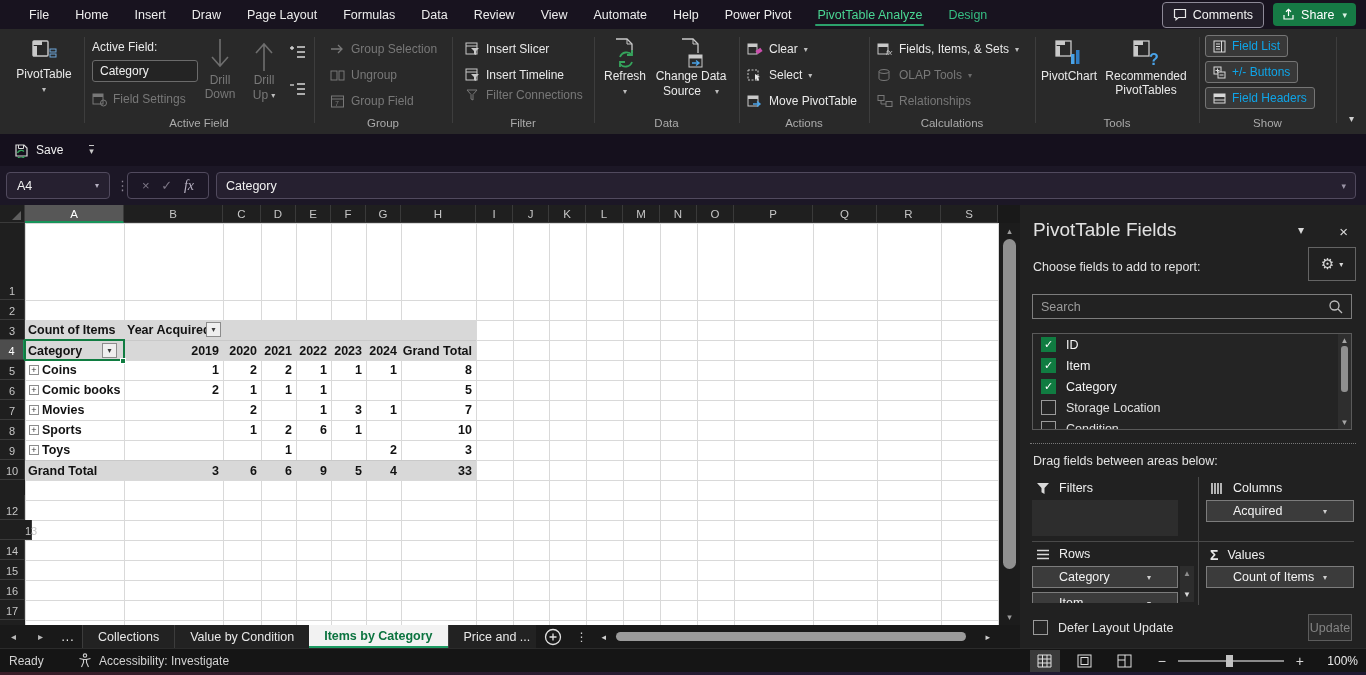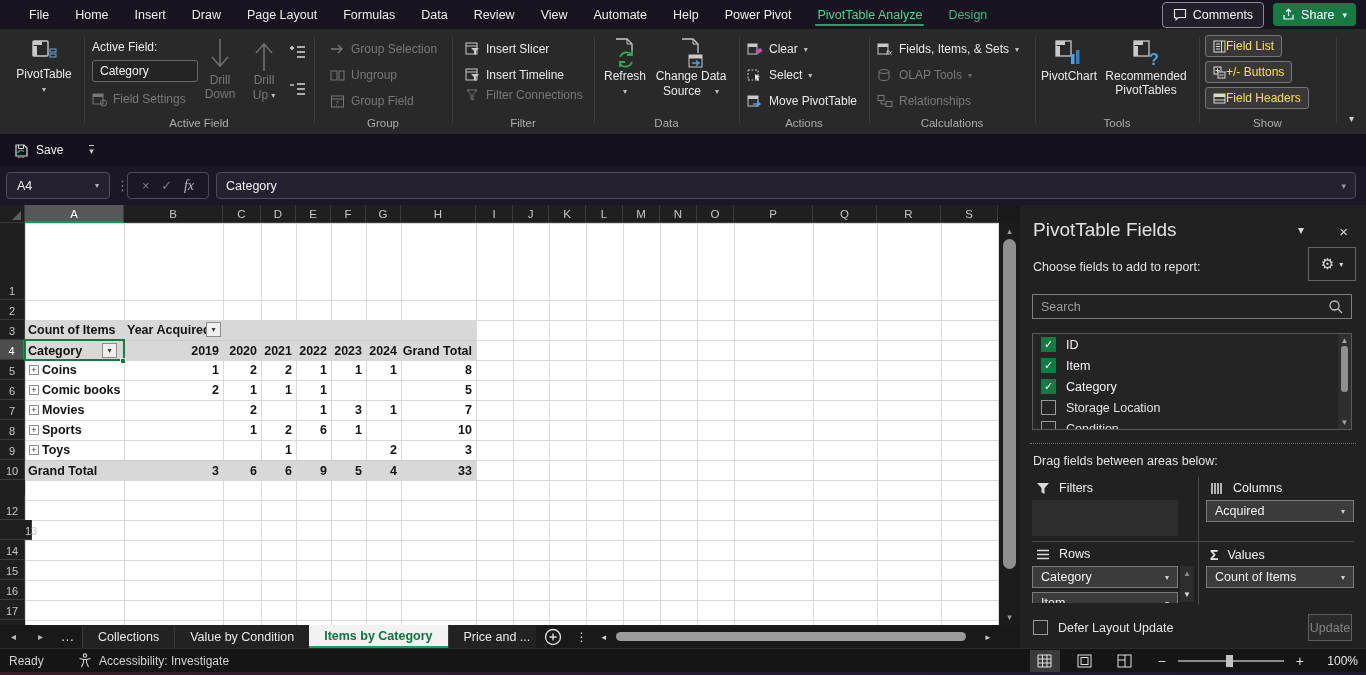--- a/index.html
+++ b/index.html
@@ -24,21 +24,21 @@
 .gdiv{position:absolute;top:8px;height:86px;width:1px;background:#3d3d3d}
 .rbig{position:absolute;display:flex;flex-direction:column;align-items:center;color:#e9e9e9;font-size:12px;text-align:center;line-height:14px}
 .rbig .chev{font-size:8px;color:#bdbdbd;margin-top:2px}
 .rbig.dis{color:#787878}
 .rsmall{position:absolute;display:flex;align-items:center;gap:6px;height:22px;font-size:12px;color:#e9e9e9;white-space:nowrap}
 .rsmall.dis{color:#787878}
 .rsmall .chev{font-size:8px;color:#bdbdbd}
 .rsmall.dis .chev{color:#6b6b6b}
 .af-label{position:absolute;font-size:12px;color:#e9e9e9}
 .af-input{position:absolute;border:1px solid #6b6b6b;border-radius:3px;background:#242424;color:#f0f0f0;font-size:12px;display:flex;align-items:center;padding:0 7px}
-.showbtn{position:absolute;display:flex;align-items:center;height:22px;padding:0 7px;border:1px solid #757575;border-radius:3px;background:#383838;color:#fde047;font-size:12px;white-space:nowrap}
+.showbtn{position:absolute;display:flex;align-items:center;gap:6px;height:22px;padding:0 7px;border:1px solid #757575;border-radius:3px;background:#383838;color:#0ea5e9;font-size:12px;white-space:nowrap}
 #ribbon-collapse{position:absolute;right:12px;bottom:10px;color:#cfcfcf;font-size:10px}
 
 #qat{position:absolute;left:0;top:134px;width:1366px;height:32px;background:#15101d;display:flex;align-items:center;gap:14px;padding-left:14px}
 #qat .save{display:flex;align-items:center;gap:6px;color:#f0f0f0;font-size:12px}
 #qat .qchev{color:#c9c9c9;font-size:9px;border-top:1px solid #c9c9c9;line-height:10px;margin-left:12px}
 #fbar{position:absolute;left:0;top:166px;width:1366px;height:39px;background:#1c1726;display:flex;align-items:center}
 .namebox{position:absolute;left:6px;top:6px;width:104px;height:27px;background:#262030;border:1px solid #514a5e;border-radius:4px;color:#f0f0f0;font-size:12.5px;display:flex;align-items:center;padding:0 10px;justify-content:space-between}
 .fdots{position:absolute;left:116px;top:12px;color:#8d8796;font-size:13px}
 .fxbox{position:absolute;left:127px;top:6px;width:82px;height:27px;border:1px solid #514a5e;border-radius:4px;display:flex;align-items:center;justify-content:space-around;padding:0 8px}
 .fxbox .dim{color:#7d7786;font-size:13px}
@@ -89,21 +89,21 @@
 .fcb.on{background:#107C41;border-color:#107C41}
 .flabel{font-size:12.5px;color:#e0e0e0}
 .flabel.on{font-weight:400;color:#f5f5f5}
 #fl-scroll{position:absolute;right:0;top:0;width:13px;height:95px;background:#2e2e2e}
 #fl-scroll .arr{position:absolute;left:0;width:13px;text-align:center;color:#a5a5a5;font-size:8px}
 #fl-scroll .thumb{position:absolute;left:3px;top:12px;width:7px;height:46px;background:#8f8f8f;border-radius:3px}
 #dotted{position:absolute;left:10px;top:238px;width:326px;border-top:1px dotted #787878}
 #drag-hint{position:absolute;left:13px;top:249px;font-size:12.5px;color:#e2e2e2}
 .area-hdr{position:absolute;display:flex;align-items:center;gap:9px;font-size:12.5px;color:#f0f0f0}
 .area-box{position:absolute;background:#2d2d2d}
-.pill{height:22px;background:#3b3b3b;border:1px solid #7c7c7c;display:flex;align-items:center;padding:0 8px;font-size:12.5px;color:#f2f2f2;margin-bottom:4px}
+.pill{height:22px;background:#3b3b3b;border:1px solid #7c7c7c;display:flex;align-items:center;padding:0 26px;font-size:12.5px;color:#f2f2f2;margin-bottom:4px}
 .pill .pill-chev{margin-left:auto;font-size:8px;color:#cfcfcf}
 #area-vdiv{position:absolute;left:178px;top:272px;width:1px;height:128px;background:#4a4a4a}
 #area-hdiv{position:absolute;left:12px;top:336px;width:322px;height:1px;background:#4a4a4a}
 .sigma{font-size:14px;color:#e8e8e8;font-weight:700}
 #rows-spin{position:absolute;left:160px;top:361px;width:14px;height:36px;background:#2d2d2d;display:flex;flex-direction:column;align-items:center;justify-content:space-between;padding:3px 0}
 #rows-spin .up{color:#8d8d8d;font-size:8px}
 #rows-spin .dn{color:#dcdcdc;font-size:8px}
 #defer-row{position:absolute;left:13px;top:415px;display:flex;align-items:center;gap:10px;font-size:12.5px;color:#e6e6e6}
 #defer-cb{width:15px;height:15px;border:1px solid #9a9a9a;background:#242424}
 #update-btn{position:absolute;right:14px;top:409px;width:44px;height:27px;border:1px solid #5c5c5c;background:#2b2b2b;color:#848484;font-size:12.5px;display:flex;align-items:center;justify-content:center}

